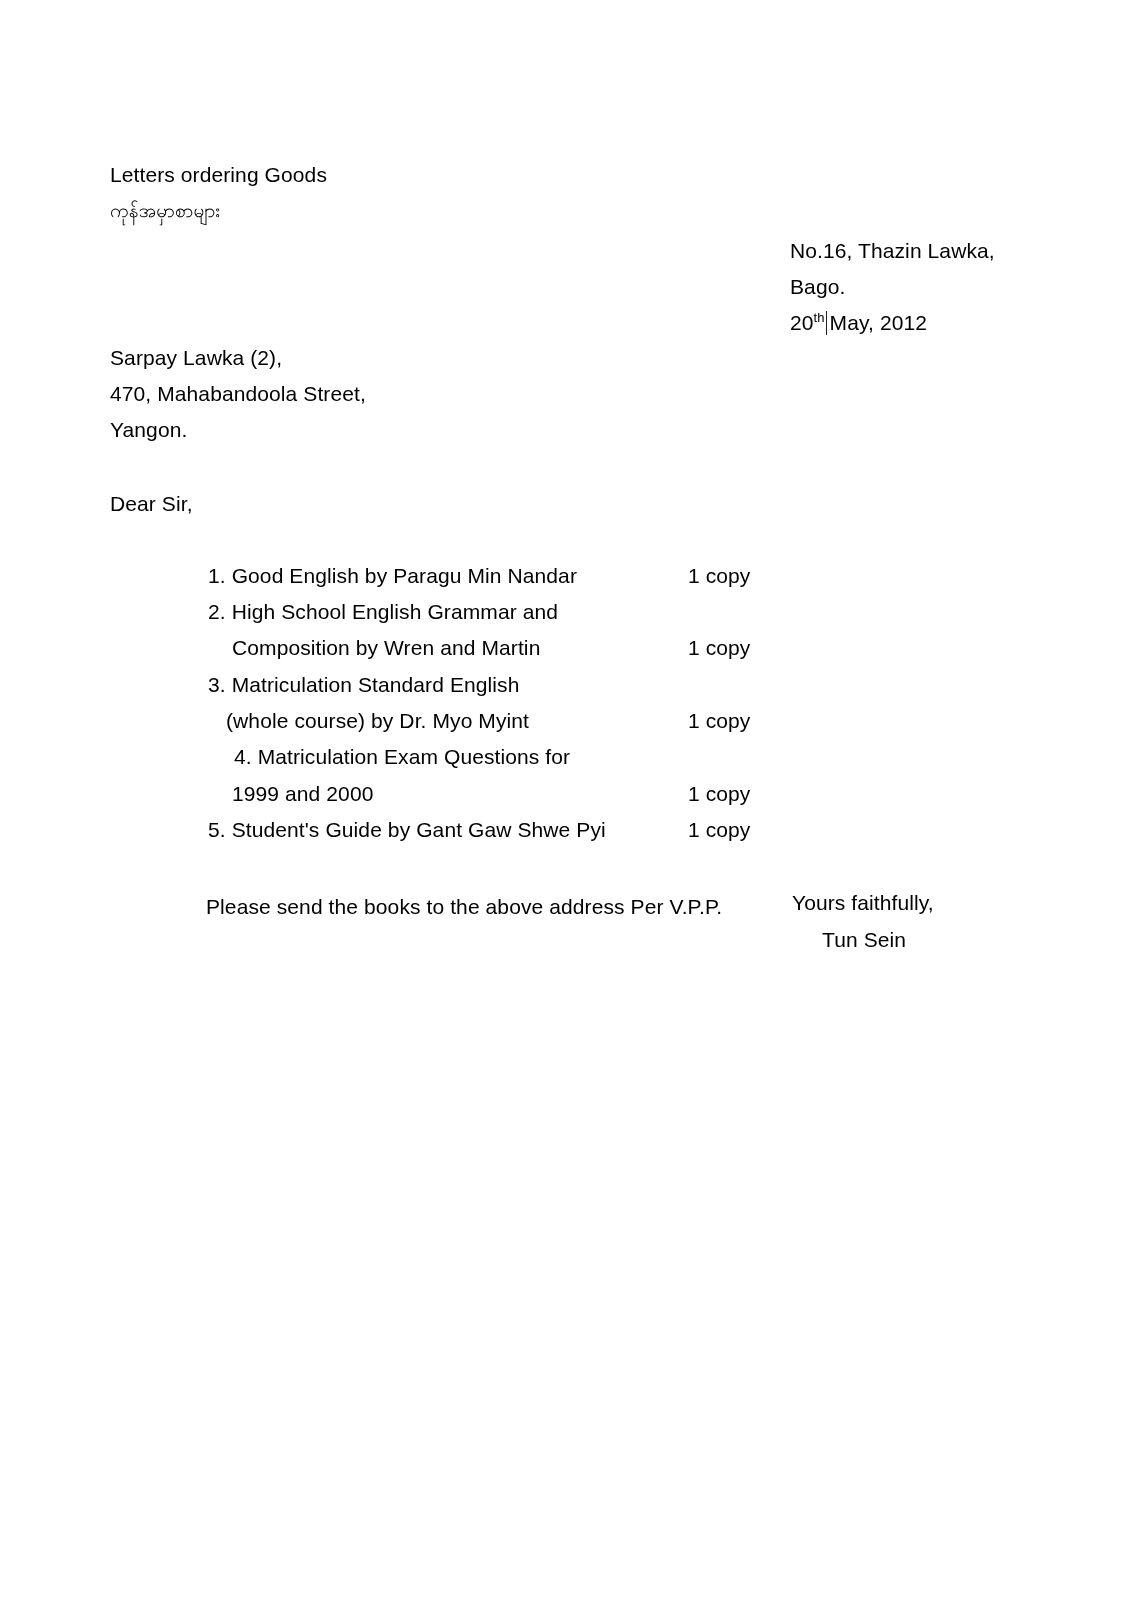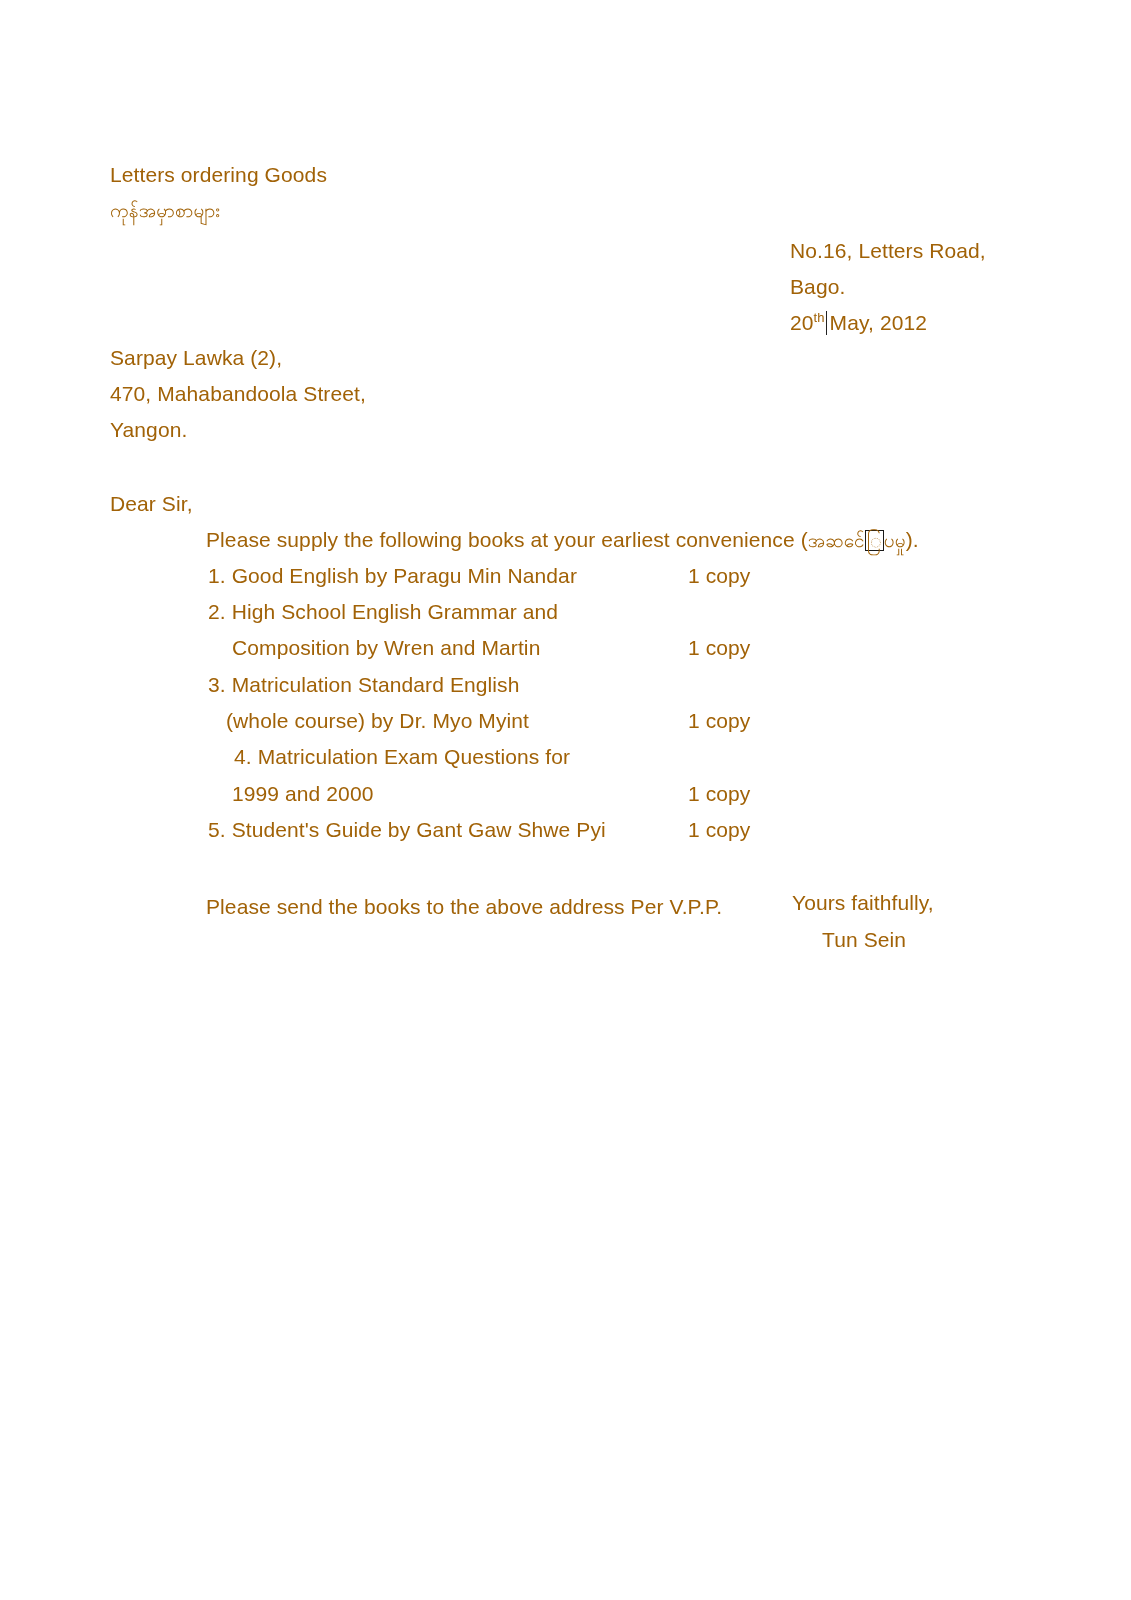--- a/index.html
+++ b/index.html
@@ -17,21 +17,21 @@
     height: 1600px;
     background: #ffffff;
     overflow: hidden;
   }
 
   .txt {
     position: absolute;
     font-size: 21px;
     line-height: 36px;
     white-space: pre;
-    color: #a16207;
+    color: #000000;
     letter-spacing: 0.1px;
   }
 
   
   .heading-en { left: 110px; top: 157px; }
   .heading-my {
     left: 110px; top: 192px;
     font-family: "DejaVu Sans", "Liberation Sans", sans-serif;
     font-size: 19px;
   }
@@ -97,31 +97,30 @@
   .signature   { left: 822px; top: 922px; }
 </style>
 </head>
 <body>
 
 <div id="page">
 
   <div class="txt heading-en">Letters ordering Goods</div>
   <div class="txt heading-my">ကုန်အမှာစာများ</div>
 
-  <div class="txt sender-line1">No.16, Letters Road,</div>
+  <div class="txt sender-line1">No.16, Thazin Lawka,</div>
   <div class="txt sender-line2">Bago.</div>
   <div class="txt date-line"><span>20</span><span class="sup">th</span><span class="caret"></span><span>May, 2012</span></div>
 
   <div class="txt rcpt-line1">Sarpay Lawka (2),</div>
   <div class="txt rcpt-line2">470, Mahabandoola Street,</div>
   <div class="txt rcpt-line3">Yangon.</div>
 
   <div class="txt salutation">Dear Sir,</div>
 
-  <div class="txt intro"><span>Please supply the following books at your earliest convenience (</span><span class="my-inline">အဆင်ေ</span><span class="my-inline glyph-box">ြ</span><span class="my-inline">ပမှု</span><span>).</span></div>
 
   <div class="txt item-text r0">1. Good English by Paragu Min Nandar</div>
   <div class="txt item-qty r0">1 copy</div>
 
   <div class="txt item-text r1">2. High School English Grammar and</div>
 
   <div class="txt item-cont r2">Composition by Wren and Martin</div>
   <div class="txt item-qty r2">1 copy</div>
 
   <div class="txt item-text r3">3. Matriculation Standard English</div>

